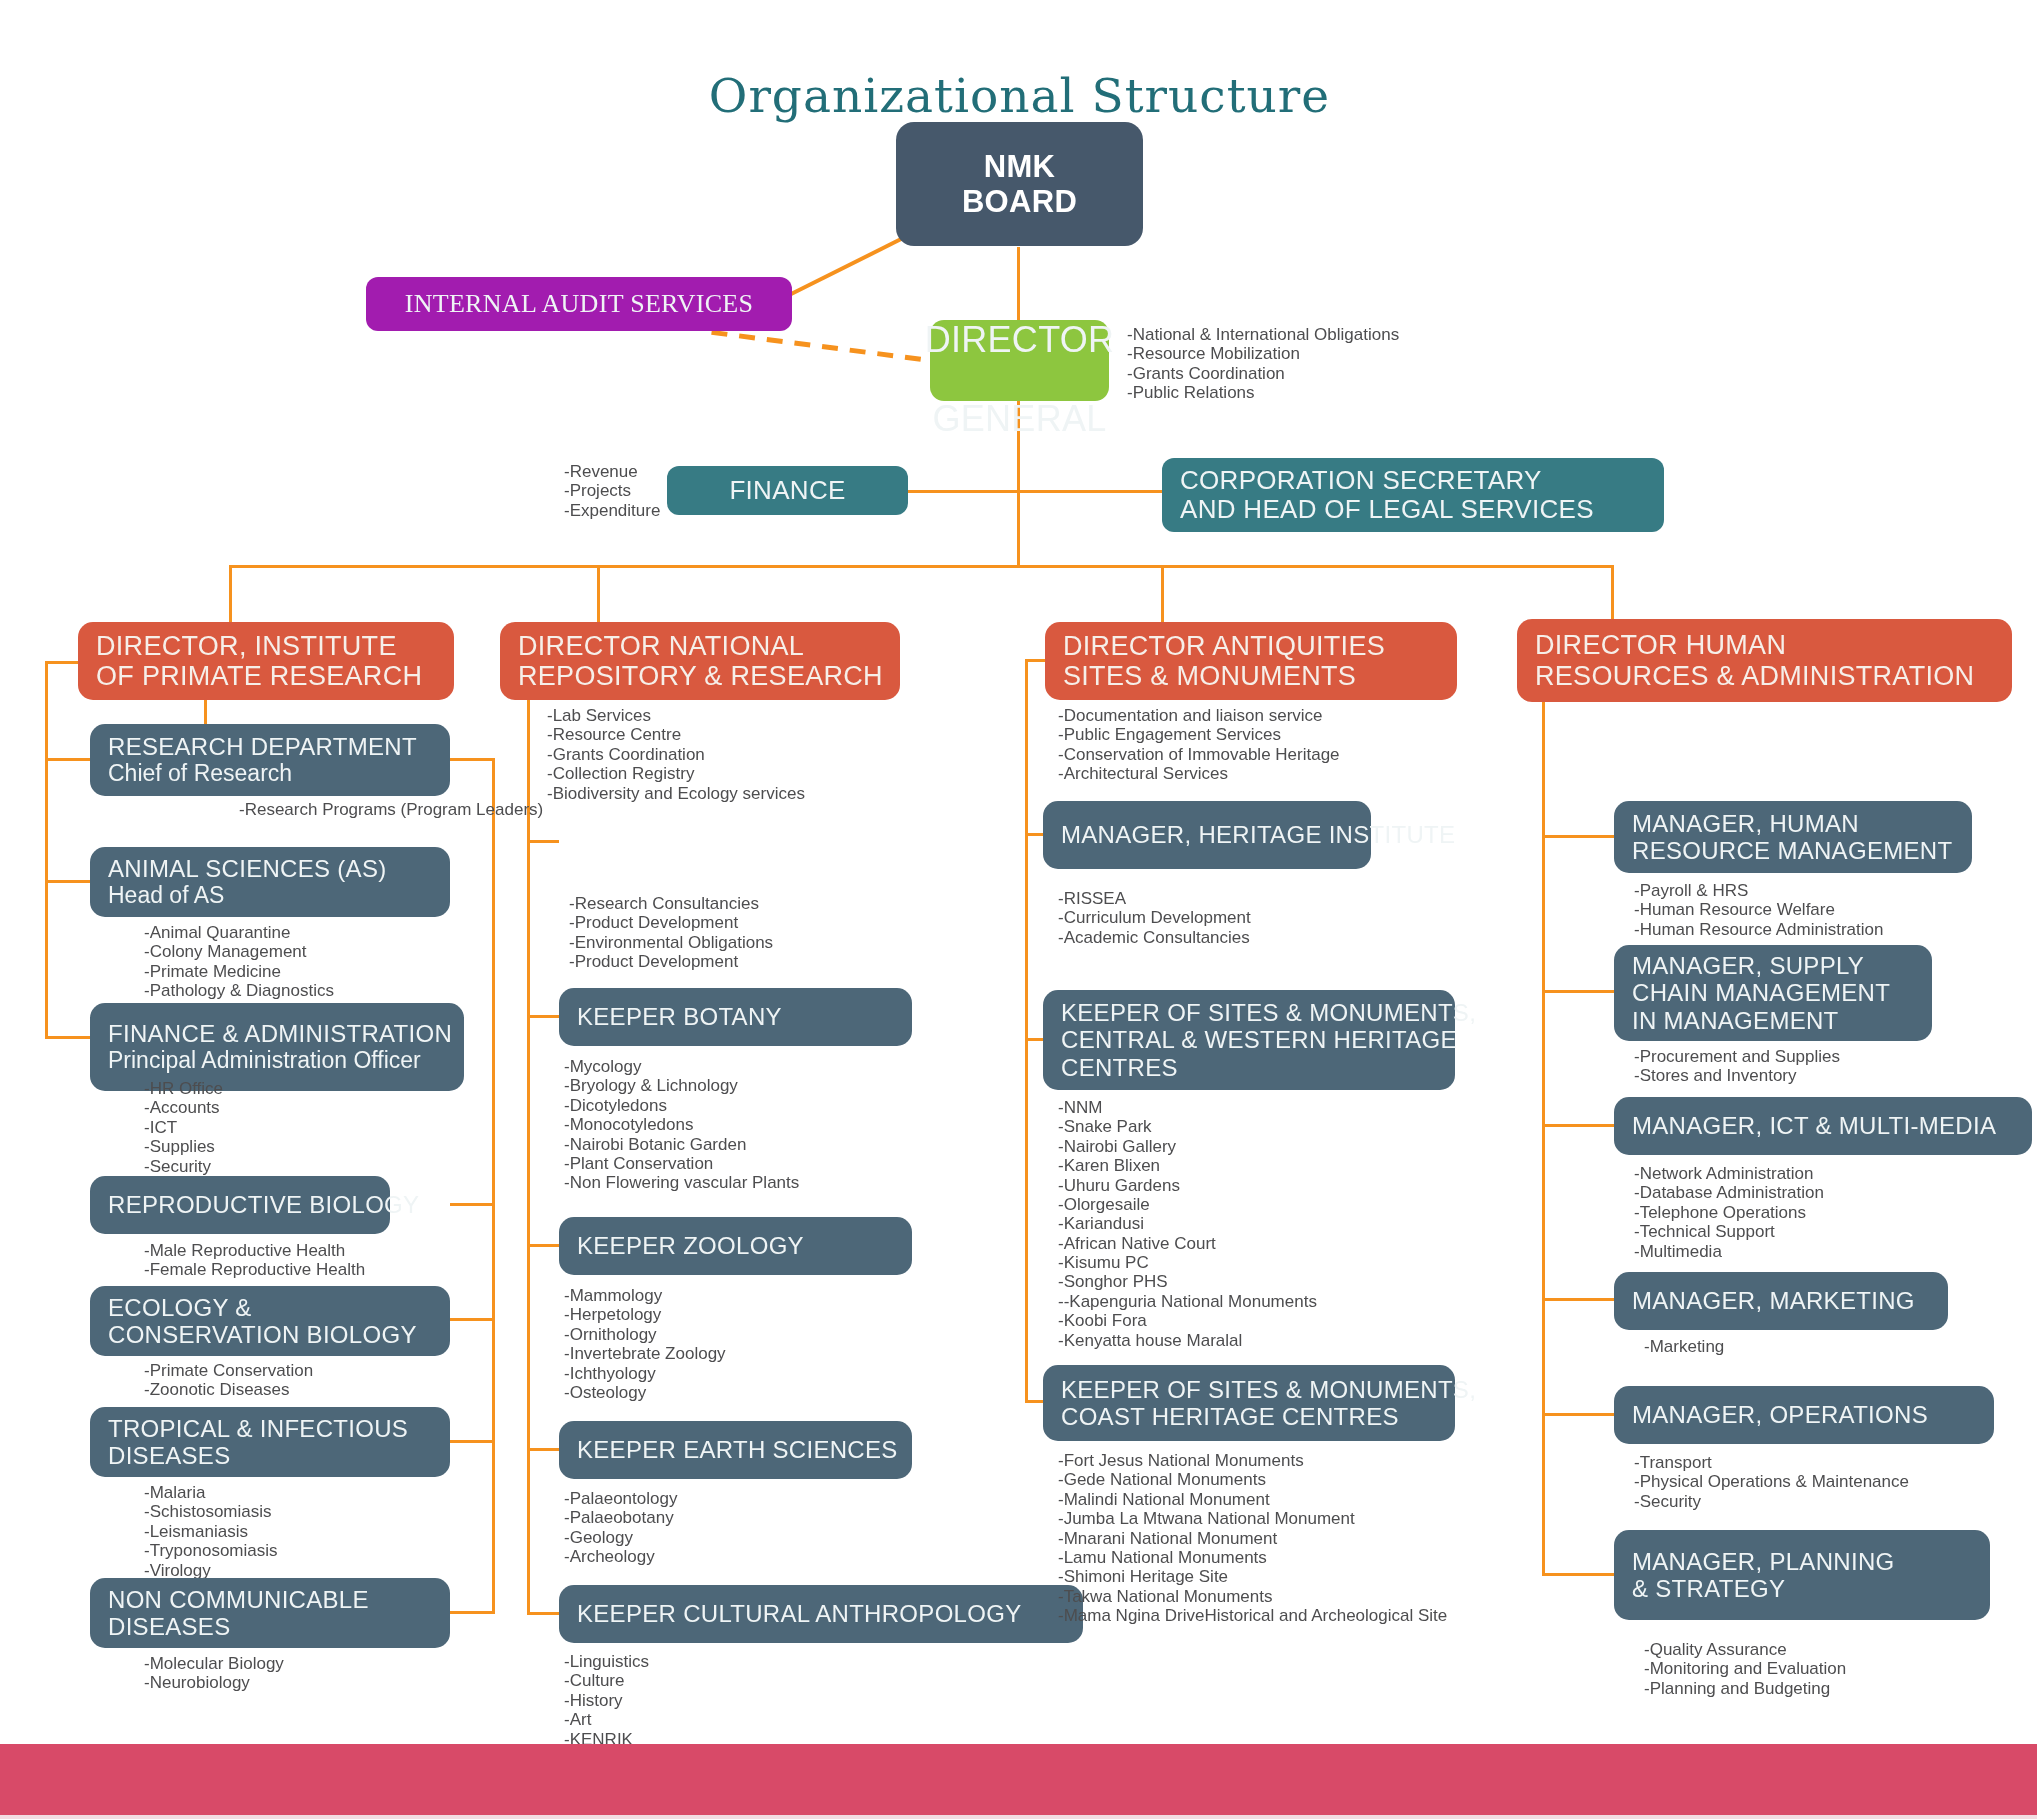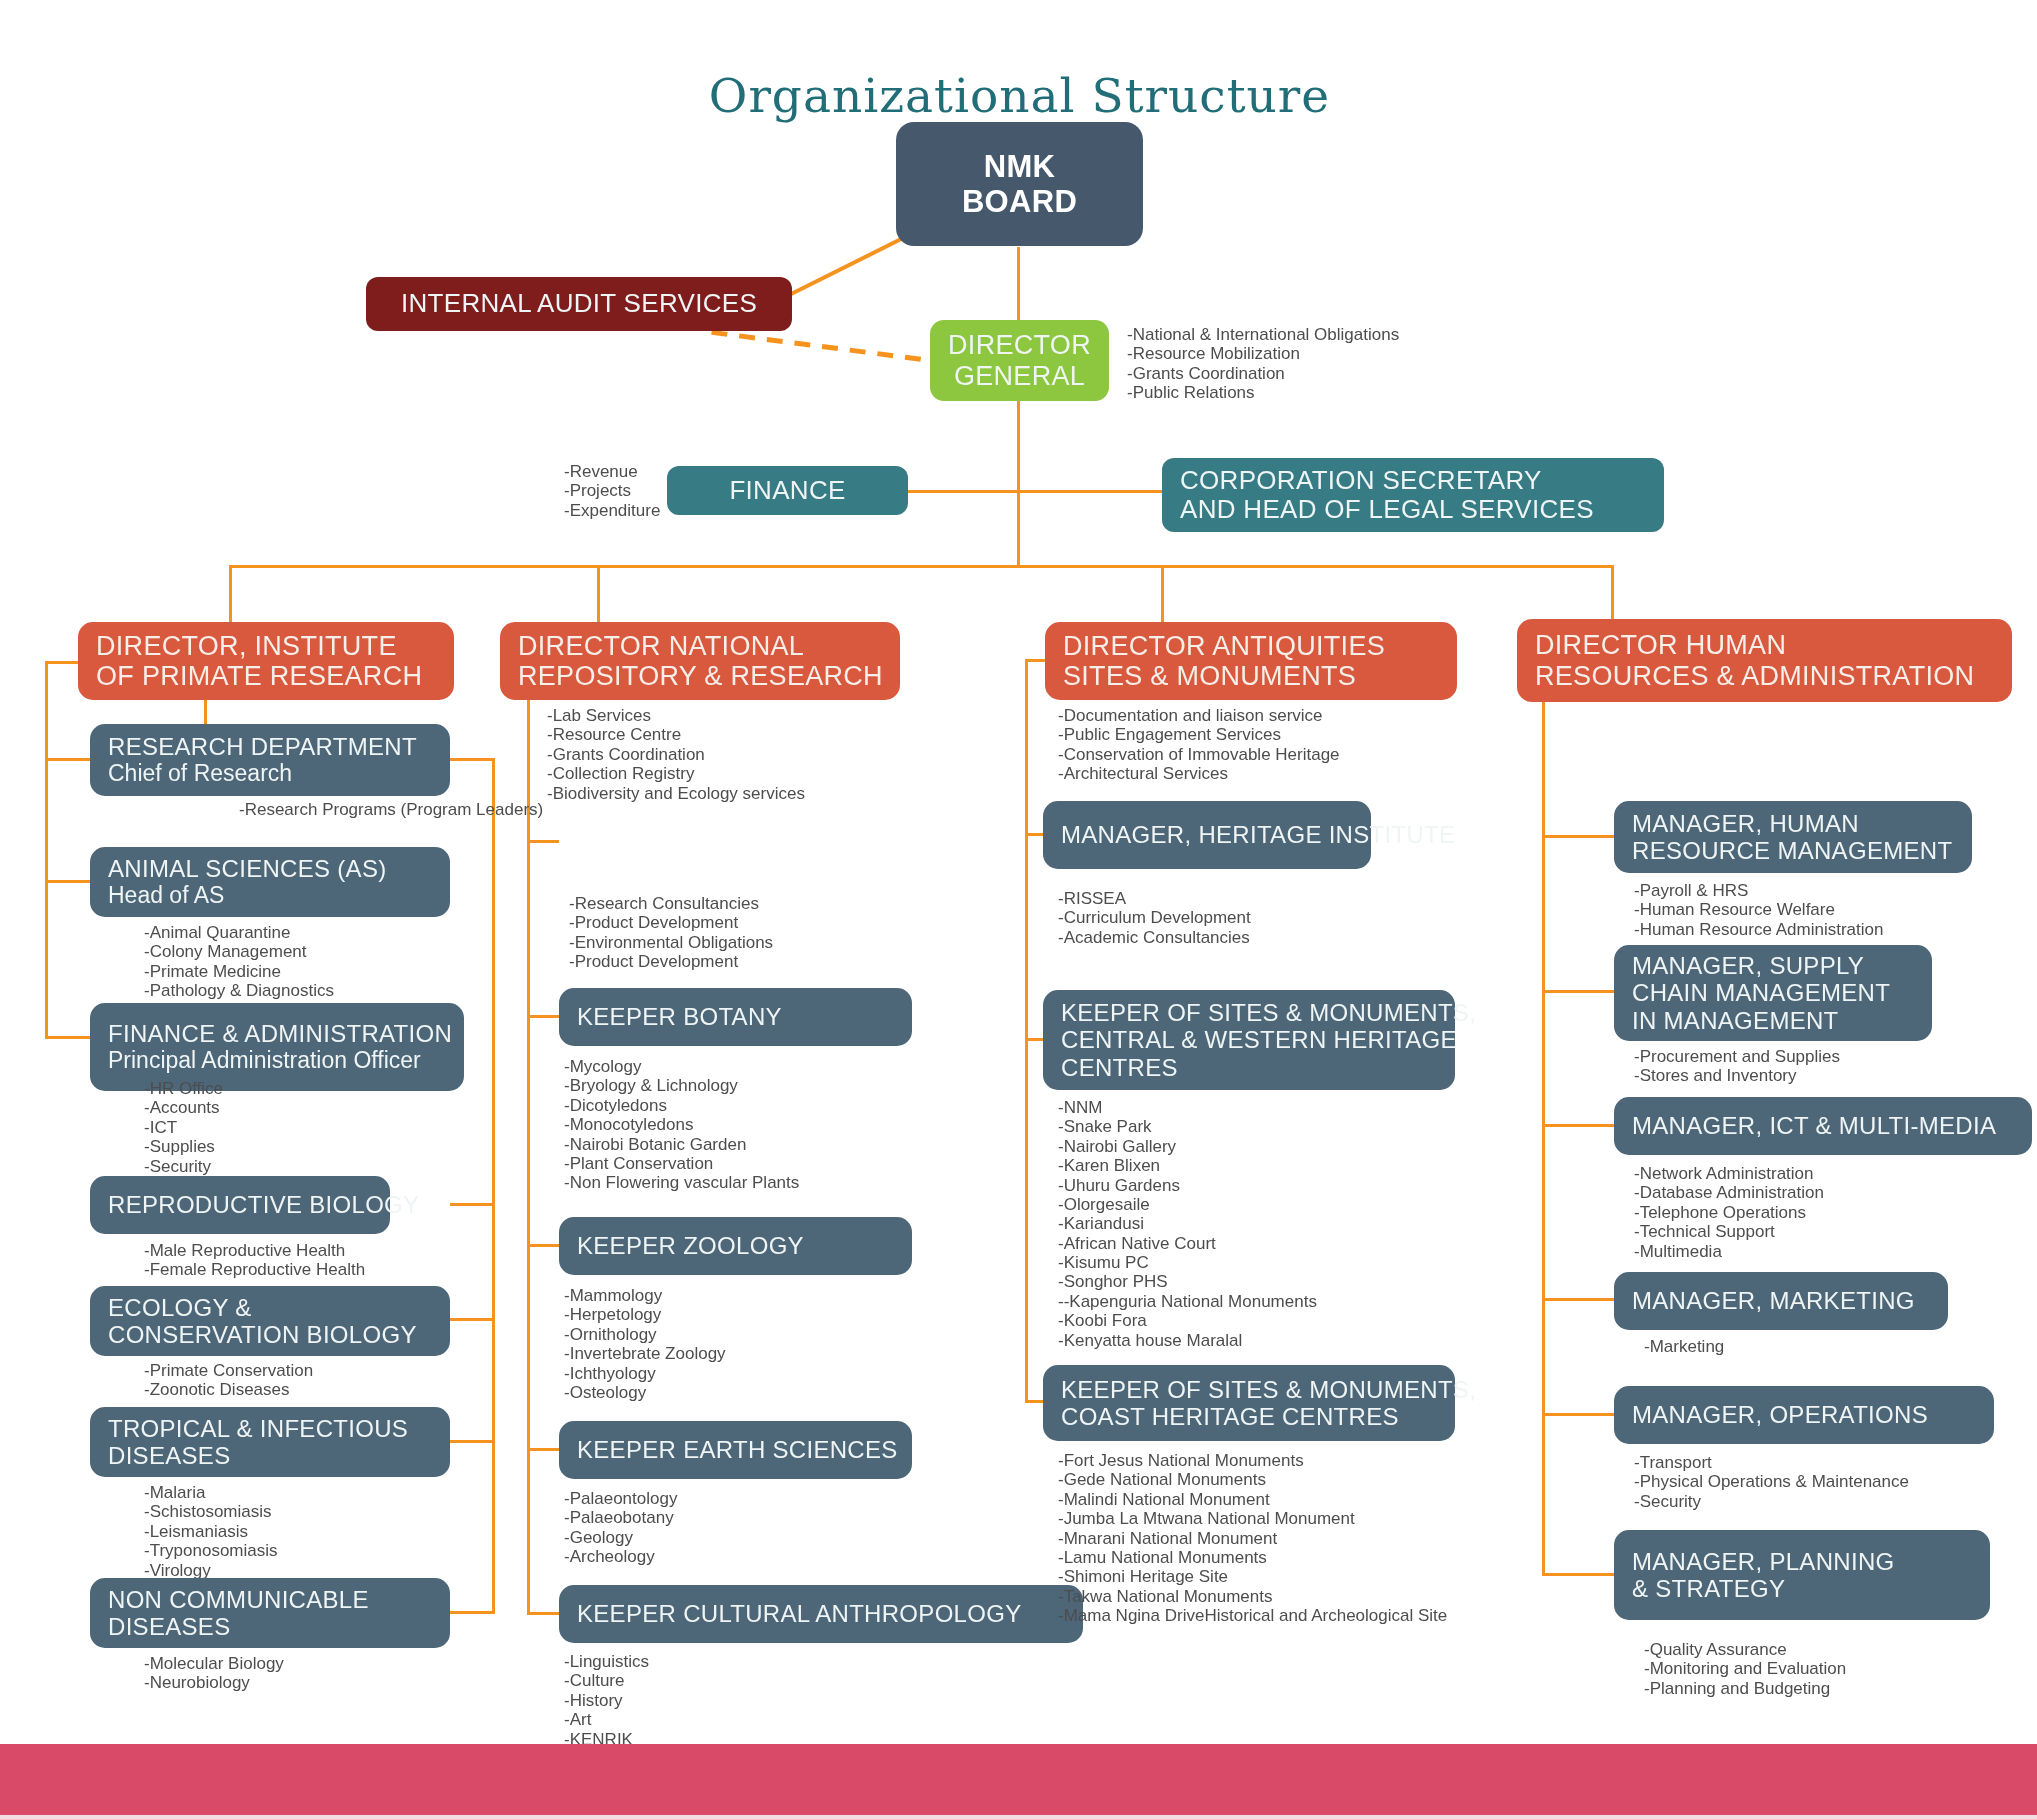--- a/index.html
+++ b/index.html
@@ -6,26 +6,26 @@
   #canvas{position:relative;width:2038px;height:1820px;background:#ffffff;overflow:hidden;font-family:"Liberation Sans",sans-serif;}
   .page-title{position:absolute;left:547px;top:68px;width:945px;text-align:center;
     font-family:"DejaVu Serif","Liberation Serif",serif;font-size:47px;color:#226E78;letter-spacing:1px;}
   .node{position:absolute;box-sizing:border-box;border-radius:15px;color:#fff;
     display:flex;flex-direction:column;justify-content:center;padding:6px 18px;}
   .center{align-items:center;text-align:center;padding:10px 8px;}
   .red{background:#D9593F;}
   .slate{background:#4D6778;}
   .teal{background:#377B84;}
   .green{background:#8DC63F;}
-  .blue{background:#7f1d1d;}
+  .blue{background:#a21caf;font-family:Liberation Serif, serif;}
   .navy{background:#46586B;}
   .nt{font-size:24px;line-height:1.13;letter-spacing:0.3px;white-space:nowrap;color:#EFF4F5;}
   .red .nt{font-size:27px;color:#F6EFE9;}
   .navy .nt{font-size:31px;font-weight:bold;color:#fff;}
-  .green .nt{font-size:27px;}
+  .green .nt{font-size:36px;margin-top:38px;}
   .blue .nt{font-size:26px;}
   .teal .nt{font-size:26px;}
   .ns{font-size:23px;line-height:1.15;white-space:nowrap;color:#EFF4F5;}
   .list{position:absolute;color:#4D4D4F;font-size:17px;line-height:1.24;white-space:nowrap;}
   .list.dense{line-height:1.14;}
   .hline,.vline{position:absolute;background:#F6921E;}
   .hline{height:3px;}
   .vline{width:3px;}
   .footer-bar{position:absolute;left:0;width:2038px;}
   svg.overlay{position:absolute;left:0;top:0;pointer-events:none;}

